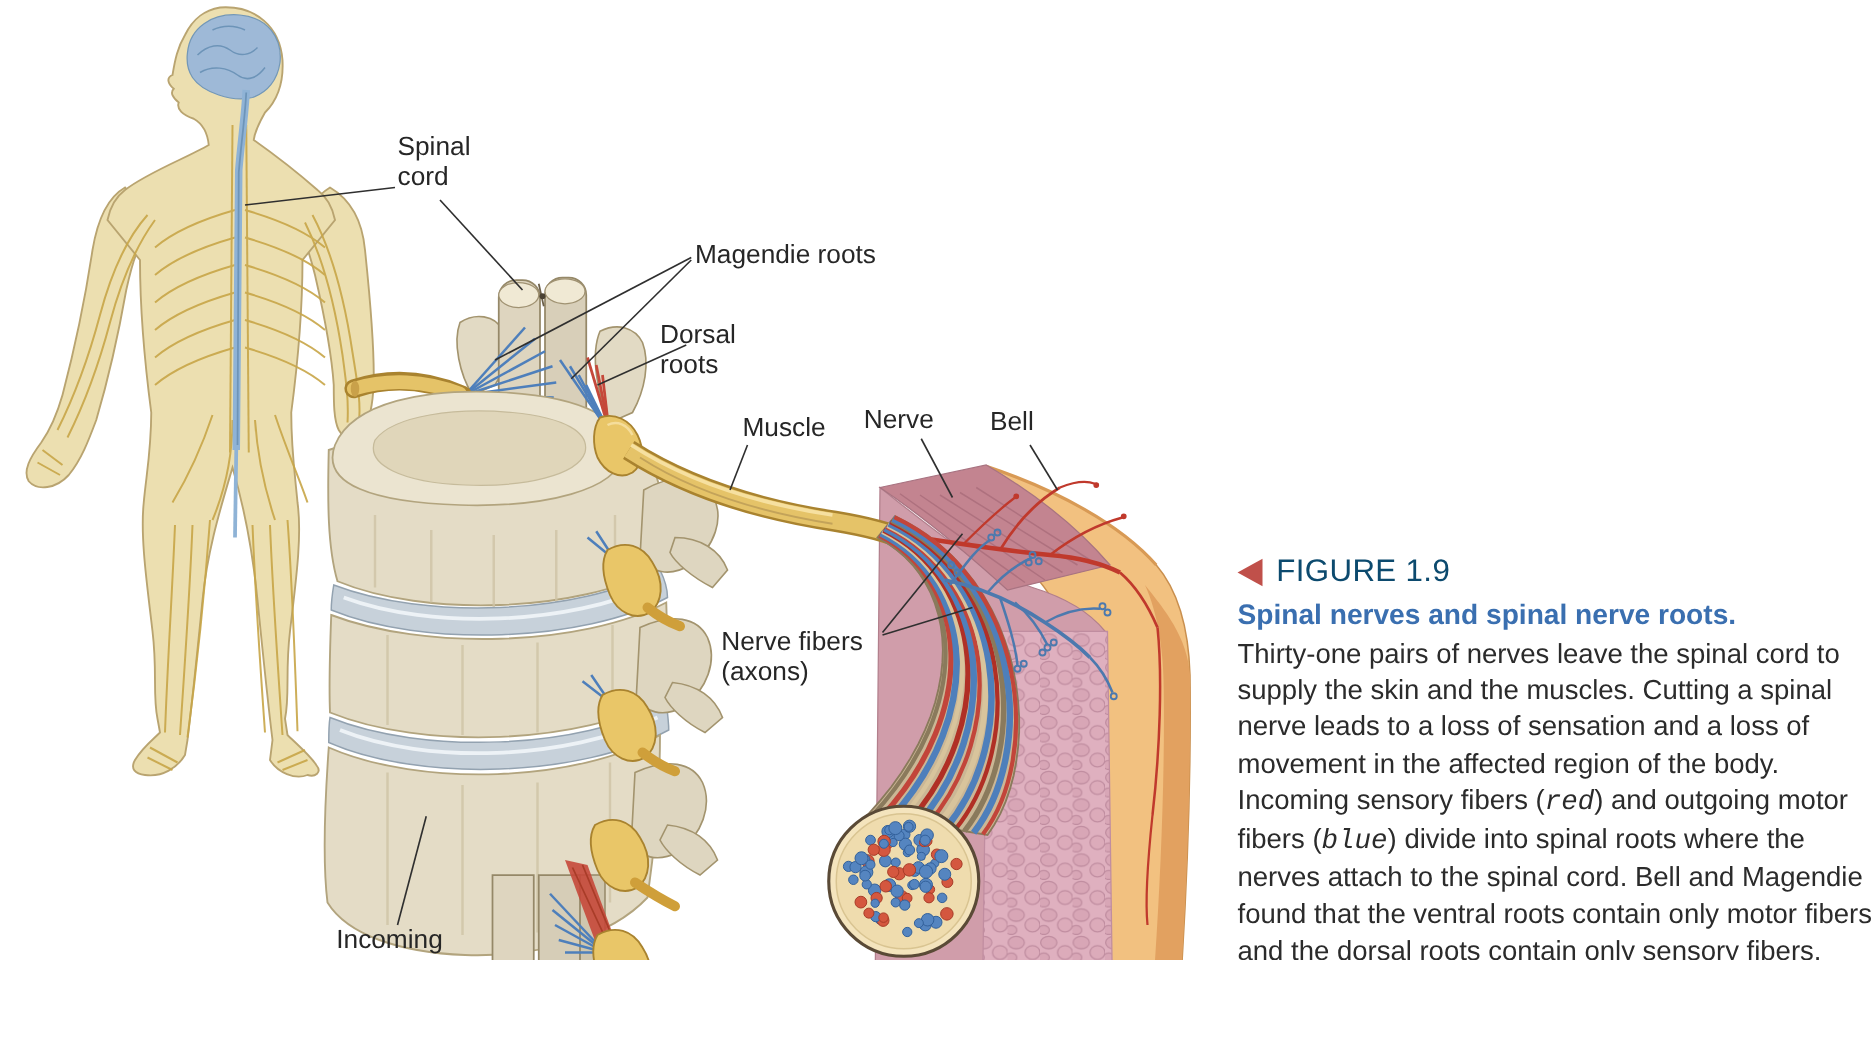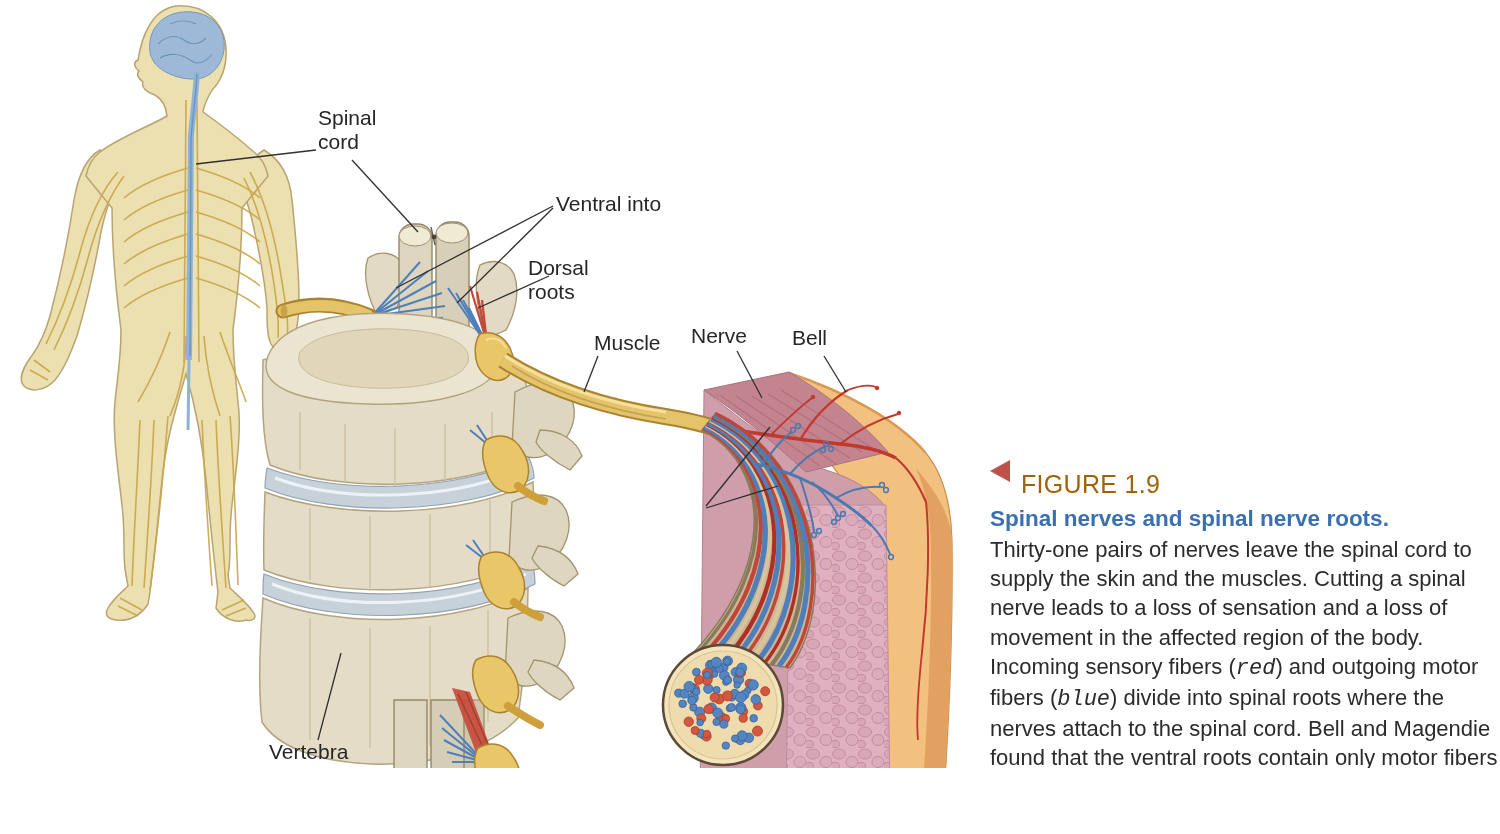--- a/index.html
+++ b/index.html
@@ -431,30 +431,32 @@
     <line x1="737" y1="351" x2="762" y2="398"></line>
     <line x1="824" y1="356" x2="846" y2="392"></line>
     <line x1="706" y1="506" x2="770" y2="427"></line>
     <line x1="706" y1="508" x2="778" y2="486"></line>
     <line x1="318" y1="740" x2="341" y2="653"></line>
   </g>
 </svg>
 
 <div class="lbl" style="left:318px;top:106px">Spinal
 cord</div>
-<div class="lbl" style="left:556px;top:192px">Ventral into</div>
+<div class="lbl" style="left:556px;top:192px">Magendie roots</div>
 <div class="lbl" style="left:528px;top:256px">Dorsal
 roots</div>
 <div class="lbl" style="left:594px;top:331px">Muscle</div>
 <div class="lbl" style="left:691px;top:324px">Nerve</div>
 <div class="lbl" style="left:792px;top:326px">Bell</div>
-<div class="lbl" style="left:269px;top:740px">Vertebra</div>
+<div class="lbl" style="left:577px;top:502px">Nerve fibers
+(axons)</div>
+<div class="lbl" style="left:269px;top:740px">Incoming</div>
 
 <div class="caption">
   <div class="cap-head">
     <span class="cap-arrow" style="border-right-color: rgb(192, 80, 74);"></span>
-    <span style="color: #a16207; margin-top: 27px;">FIGURE 1.9</span>
+    <span style="color: #0c4a6e;">FIGURE 1.9</span>
   </div>
   <div class="cap-title" style="color: rgb(58, 111, 176);">Spinal nerves and spinal nerve roots.</div>
   <p class="cap-body" style="color: rgb(43, 43, 43);"><span>Thirty-one pairs of nerves leave the spinal cord to supply the skin and the muscles. Cutting a spinal nerve leads to a loss of sensation and a loss of movement in the affected region of the body. Incoming sensory fibers (</span><span class="cap-italic">red</span><span>) and outgoing motor fibers (</span><span class="cap-italic">blue</span><span>) divide into spinal roots where the nerves attach to the spinal cord. Bell and Magendie found that the ventral roots contain only motor fibers and the dorsal roots contain only sensory fibers.</span></p>
 </div>
 
 </div>
 
 </body></html>

